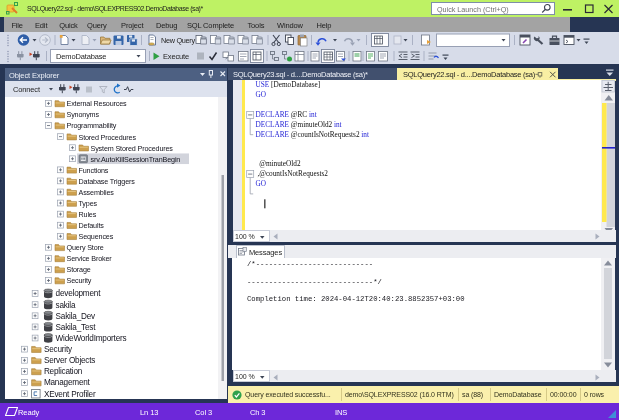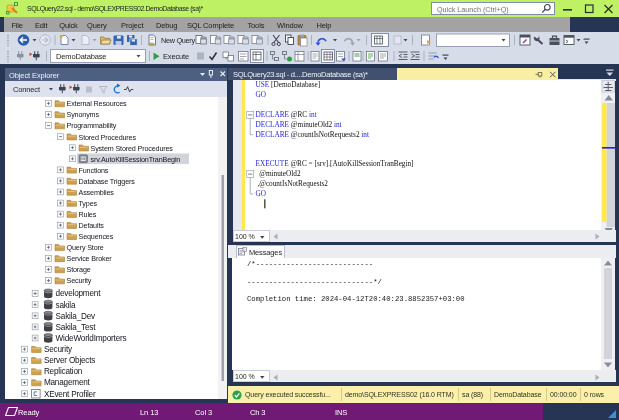--- a/index.html
+++ b/index.html
@@ -389,20 +389,21 @@
     <rect x="26.6" y="292.47" width="8.5" height="8.5" fill="#FFF" stroke="#6A7078" stroke-width="0.8"></rect>
     <path d="M32.1 294.87 h-3 v3.6 h3" stroke="#3E6EA8" stroke-width="0.9" fill="none"></path>
     <text x="38.9" y="299.57" font-size="8.2" letter-spacing="-0.2" fill="#14141E" font-family="Liberation Sans">XEvent Profiler</text>
     <rect x="213" y="0" width="9" height="302" fill="#F2F2F4"></rect>
     <rect x="216.5" y="78" width="2.5" height="206" fill="#9EA1A9"></rect>
   </svg>
 <div class="a" style="left:228px;top:68px;width:184px;height:12px;background:#41506E">
     <span class="a" style="left:5px;top:2px;font-size:7.5px;letter-spacing:-0.25px;color:#F0F2F8">SQLQuery23.sql - d....DemoDatabase (sa)*</span>
   </div>
 <div class="a" style="left:397px;top:68px;width:161px;height:12px;background:#F8EFA3">
+    <span class="a" style="left:6px;top:2px;font-size:7.5px;letter-spacing:-0.25px;color:#1E1E1E">SQLQuery22.sql - d....DemoDatabase (sa)</span>
     <svg class="a" style="left:138px;top:1.5px" width="24" height="11" viewBox="0 0 24 11">
       <rect x="3.2" y="2.6" width="3.6" height="3.4" fill="none" stroke="#6A6B55" stroke-width="0.9"></rect>
       <line x1="3.2" y1="4.3" x2="0.5" y2="4.3" stroke="#6A6B55" stroke-width="0.9"></line>
       <line x1="5" y1="6" x2="5" y2="7.8" stroke="#6A6B55" stroke-width="0.8"></line>
       <path d="M15 1.8 l5.5 5.5 M20.5 1.8 l-5.5 5.5" stroke="#55564A" stroke-width="1"></path>
     </svg>
   </div>
 <svg class="a" style="left:605px;top:69px" width="10" height="8" viewBox="0 0 10 8">
     <rect x="1" y="0.5" width="7.5" height="1.2" fill="#D8DEEA"></rect>
     <path d="M1.5 3.5 h6.5 l-3.25 3.5 z" fill="#D8DEEA"></path>
@@ -415,21 +416,20 @@
 <style>.cl{height:9.87px;line-height:9.87px;font-family:Liberation Serif, serif;font-size:7.25px;white-space:pre}</style>
 <div class="a" style="left:255.6px;top:81.3px;width:340px">
     <div class="cl"><span style="color:#2424D6">USE</span><span style="color:#101010"> [DemoDatabase]</span></div>
     <div class="cl"><span style="color:#2424D6">GO</span></div>
     <div class="cl">&nbsp;</div>
     <div class="cl"><span style="color:#2424D6">DECLARE</span><span style="color:#101010"> @RC </span><span style="color:#2424D6">int</span></div>
     <div class="cl"><span style="color:#2424D6">DECLARE</span><span style="color:#101010"> @minuteOld2 </span><span style="color:#2424D6">int</span></div>
     <div class="cl"><span style="color:#2424D6">DECLARE</span><span style="color:#101010"> @countIsNotRequests2 </span><span style="color:#2424D6">int</span></div>
     <div class="cl">&nbsp;</div>
     <div class="cl">&nbsp;</div>
-    <div class="cl"><span style="color:#2424D6">EXECUTE</span><span style="color:#101010"> @RC </span><span style="color:#6A6A6A">=</span><span style="color:#101010"> [srv].[AutoKillSessionTranBegin]</span></div>
     <div class="cl"><span style="color:#101010">  @minuteOld2</span></div>
     <div class="cl"><span style="color:#101010"> ,@countIsNotRequests2</span></div>
     <div class="cl"><span style="color:#2424D6">GO</span></div>
   </div>
 <svg class="a" style="left:228px;top:80px" width="60" height="150" viewBox="0 0 60 150">
     <rect x="18.7" y="31.4" width="7.0" height="7.0" fill="#FDFDFD" stroke="#9AA2B0" stroke-width="0.7"></rect>
     <line x1="20.099999999999998" y1="34.9" x2="24.3" y2="34.9" stroke="#5A6270" stroke-width="0.8"></line>
     <line x1="22.2" y1="38.4" x2="22.2" y2="54.7" stroke="#9AA0AC" stroke-width="0.8"></line>
     <line x1="22.2" y1="54.7" x2="25.2" y2="54.7" stroke="#9AA0AC" stroke-width="0.8"></line>
     <rect x="18.7" y="90.6" width="7.0" height="7.0" fill="#FDFDFD" stroke="#9AA2B0" stroke-width="0.7"></rect>
@@ -512,21 +512,21 @@
 <span class="a" style="left:234px;top:5px;font-size:7px;letter-spacing:-0.1px;color:#32321E">sa (88)</span>
 <span class="a" style="left:266px;top:5px;font-size:7px;letter-spacing:-0.1px;color:#32321E">DemoDatabase</span>
 <span class="a" style="left:322px;top:5px;font-size:7px;letter-spacing:-0.1px;color:#32321E">00:00:00</span>
 <span class="a" style="left:356px;top:5px;font-size:7px;letter-spacing:-0.1px;color:#32321E">0 rows</span>
 <div class="a" style="left:113px;top:2px;width:1px;height:13px;background:#D6CA87"></div>
 <div class="a" style="left:230px;top:2px;width:1px;height:13px;background:#D6CA87"></div>
 <div class="a" style="left:262px;top:2px;width:1px;height:13px;background:#D6CA87"></div>
 <div class="a" style="left:318px;top:2px;width:1px;height:13px;background:#D6CA87"></div>
 <div class="a" style="left:352px;top:2px;width:1px;height:13px;background:#D6CA87"></div>
 </div>
-<div class="a" style="left:0;top:403px;width:543px;height:17px;background:#701a75">
+<div class="a" style="left:0;top:403px;width:619px;height:17px;background:#6d28d9">
 <svg class="a" style="left:5px;top:4px" width="13" height="9" viewBox="0 0 13 9">
       <path d="M3.5 0.5 h9 l-3 8 h-9 z" fill="none" stroke="#FFF" stroke-width="1.1"></path>
     </svg>
 <span class="a" style="left:18px;top:4.5px;font-size:7.5px;letter-spacing:-0.1px;color:#FFF">Ready</span>
 <span class="a" style="left:140px;top:4.5px;font-size:7.5px;letter-spacing:-0.1px;color:#FFF">Ln 13</span>
 <span class="a" style="left:195px;top:4.5px;font-size:7.5px;letter-spacing:-0.1px;color:#FFF">Col 3</span>
 <span class="a" style="left:250px;top:4.5px;font-size:7.5px;letter-spacing:-0.1px;color:#FFF">Ch 3</span>
 <span class="a" style="left:335px;top:4.5px;font-size:7.5px;letter-spacing:-0.1px;color:#FFF">INS</span>
 <svg class="a" style="left:608px;top:7px" width="10" height="10">
       <path d="M8 0 v8 h-8 z" fill="#3F8FD6"></path>

